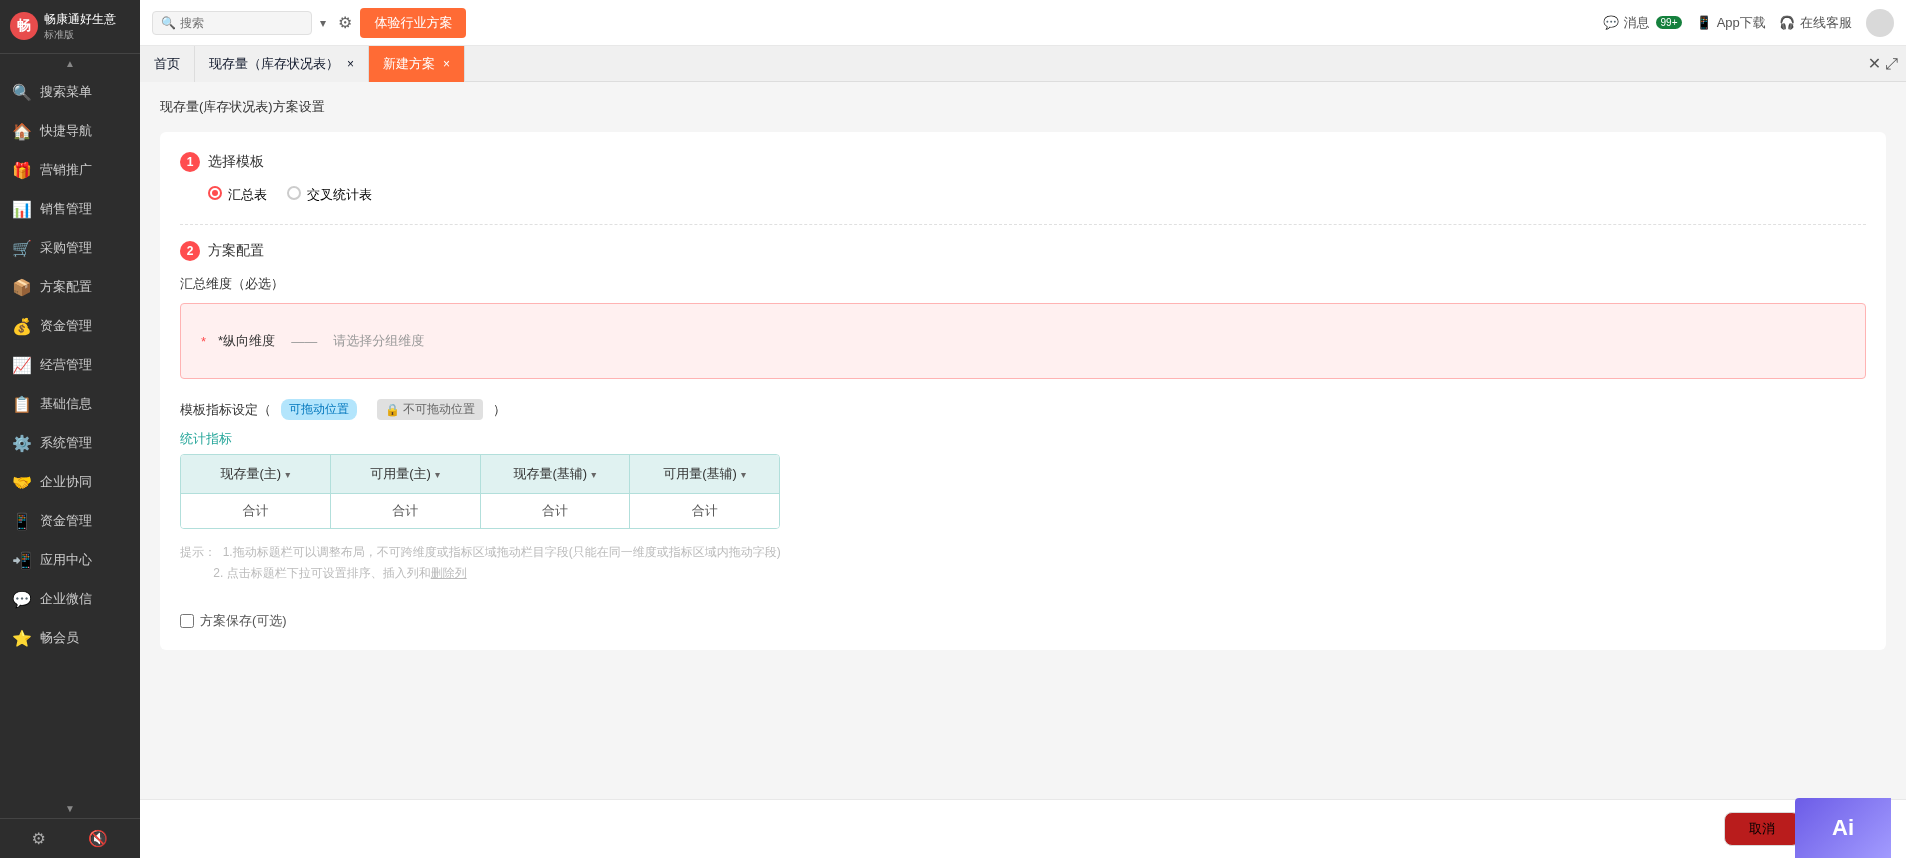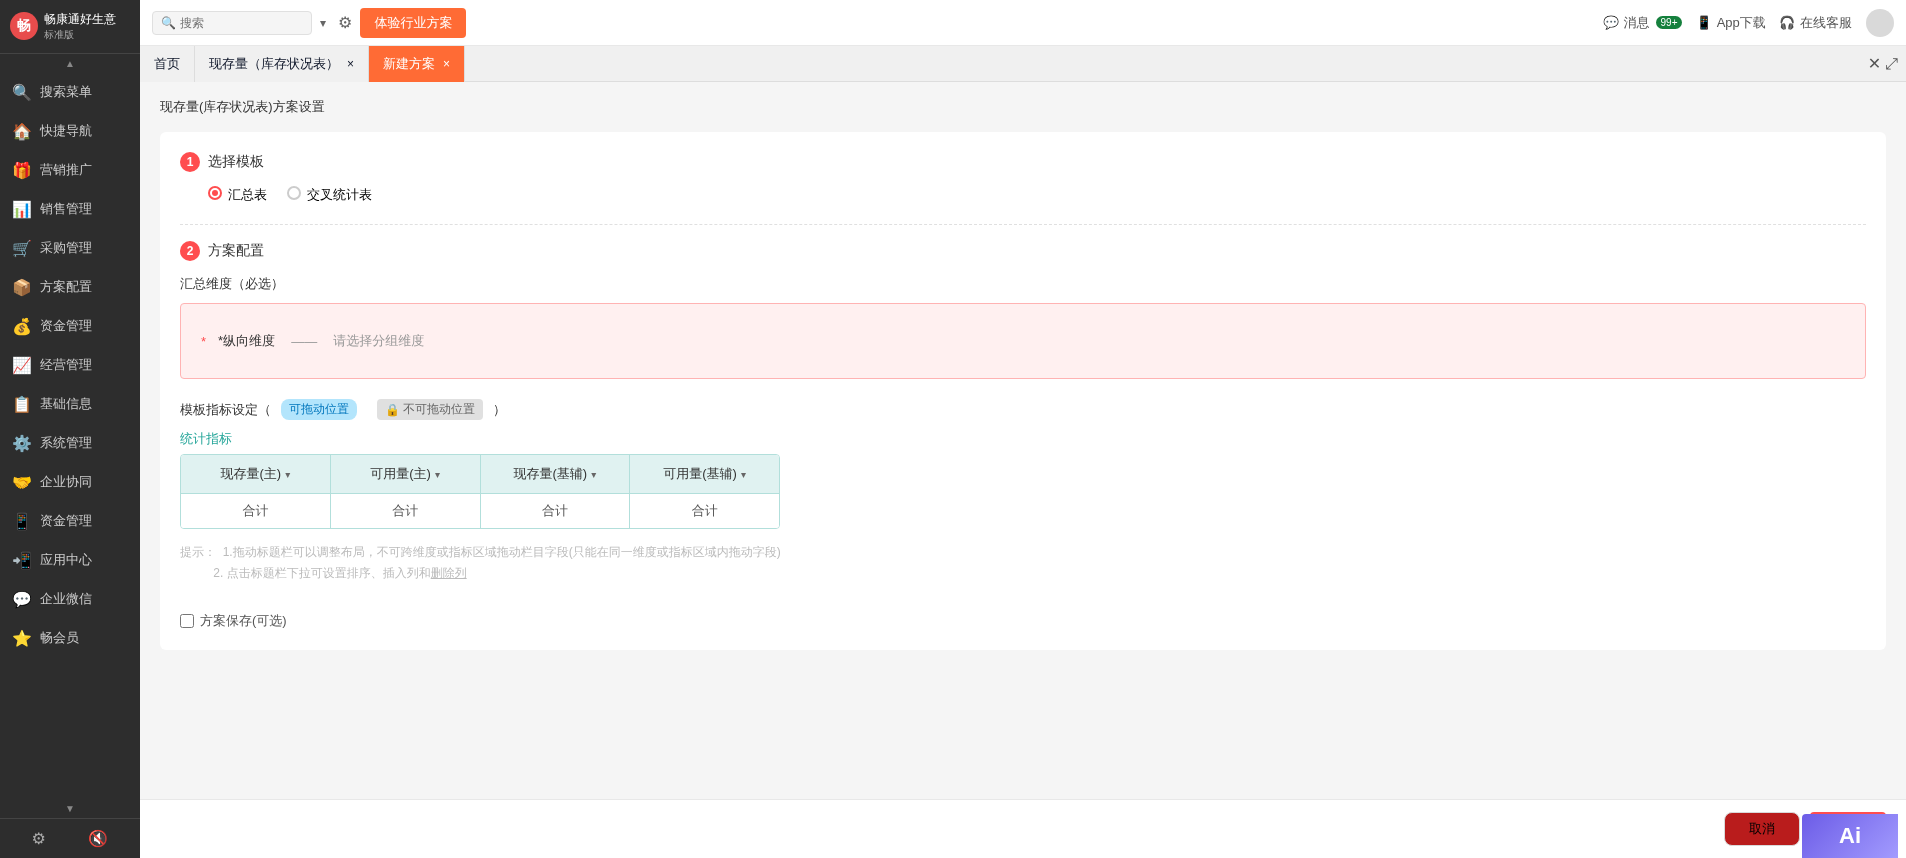--- a/index.html
+++ b/index.html
@@ -268,22 +268,22 @@
       background: #b91c1c; cursor: pointer; font-size: 13px; font-family: inherit;
     }
     .btn-query {
       padding: 7px 24px; border: none; border-radius: 4px;
       background: #ff4d4f; color: white; cursor: pointer; font-size: 14px; font-family: inherit;
     }
 
     
     .ai-badge {
       position: fixed;
-      right: 8px; bottom: 0;
-      width: 96px; height: 44px;
+      right: 15px; bottom: 0;
+      width: 96px; height: 60px;
       background: linear-gradient(135deg, #6c5ce7, #a29bfe);
       color: white; font-size: 22px; font-weight: bold;
       display: flex; align-items: center; justify-content: center;
       border-radius: 4px 0 0 0;
       cursor: pointer;
     }
   </style>
 </head>
 <body>
 

